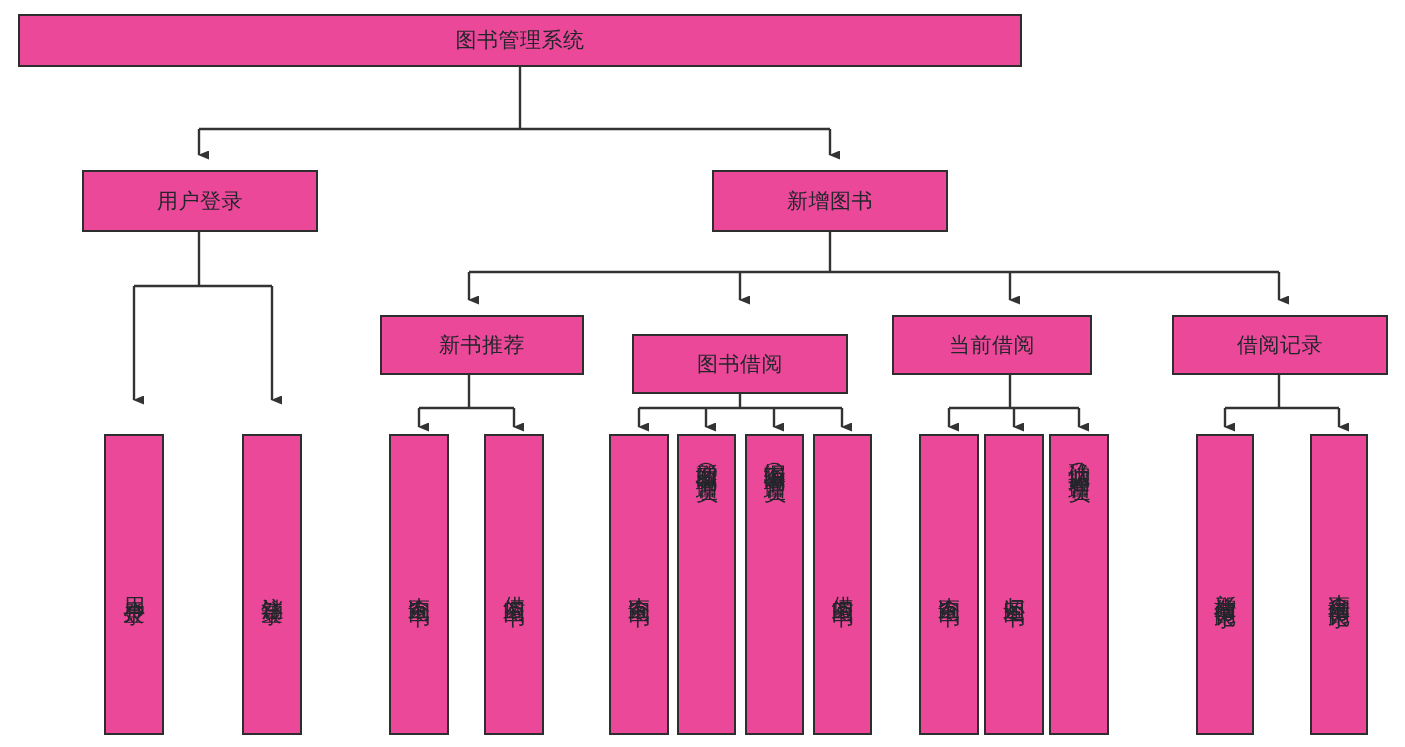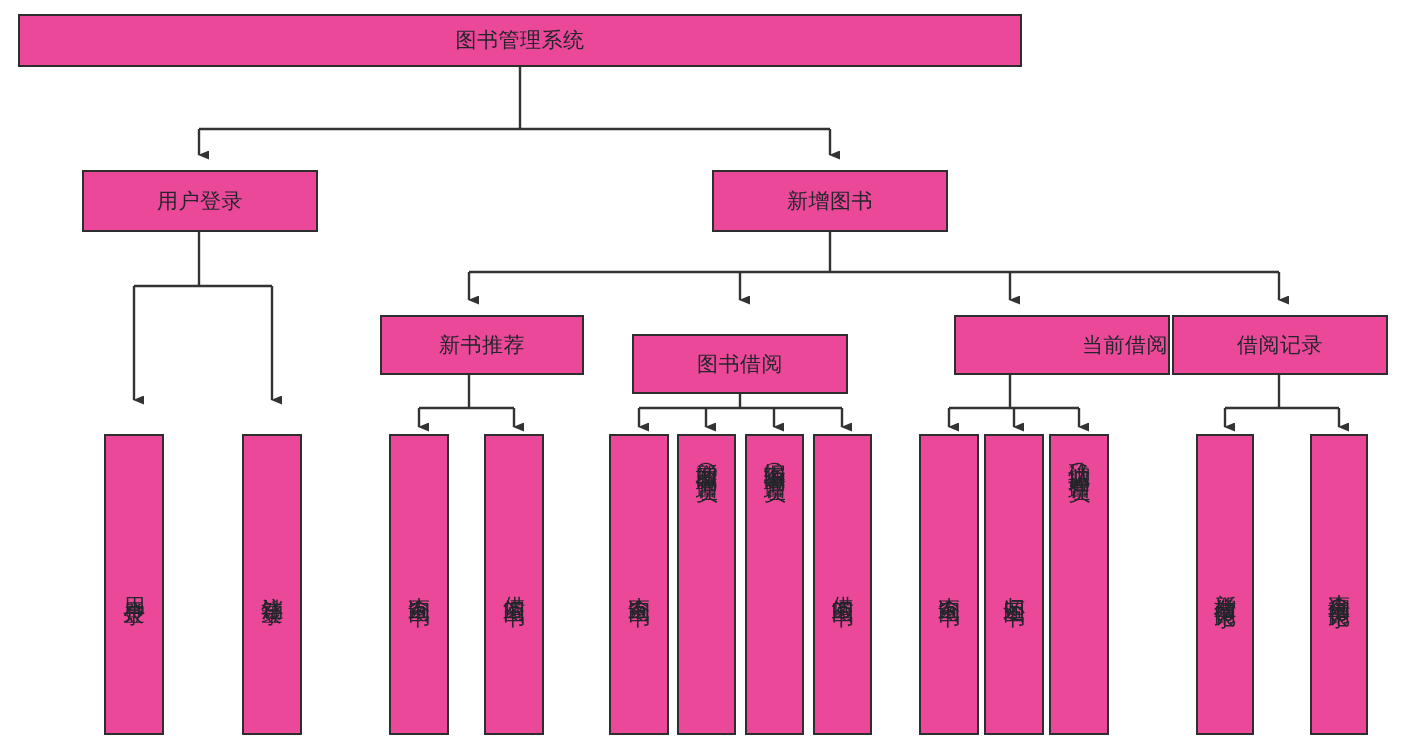--- a/index.html
+++ b/index.html
@@ -140,21 +140,21 @@
   </div>
 
   <div class="node-box" style="left:380px; top:315px; width:204px; height:60px;">
     <span class="node-label-h">新书推荐</span>
   </div>
 
   <div class="node-box" style="left:632px; top:315px; width:216px; height:60px;margin-top:19px;">
     <span class="node-label-h">图书借阅</span>
   </div>
 
-  <div class="node-box" style="left:954px; top:315px; width:216px; height:60px;justify-content:flex-end;">
+  <div class="node-box" style="left:892px; top:315px; width:200px; height:60px;">
     <span class="node-label-h">当前借阅</span>
   </div>
 
   <div class="node-box" style="left:1172px; top:315px; width:216px; height:60px;text-align:right;">
     <span class="node-label-h">借阅记录</span>
   </div>
 
   <div class="node-box leaf center-v" style="left:104px; top:434px; width:60px; height:301px;">
     <span class="node-label-v">用户登录</span>
   </div>

